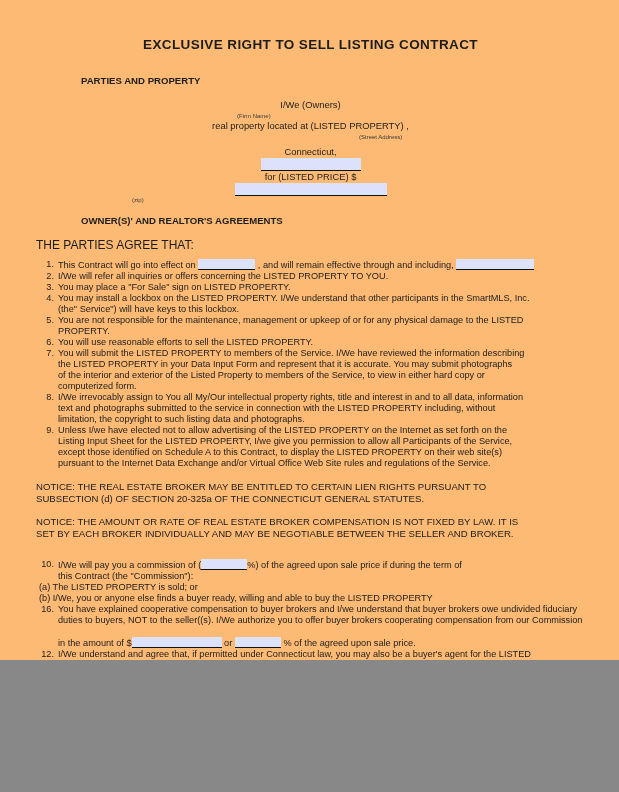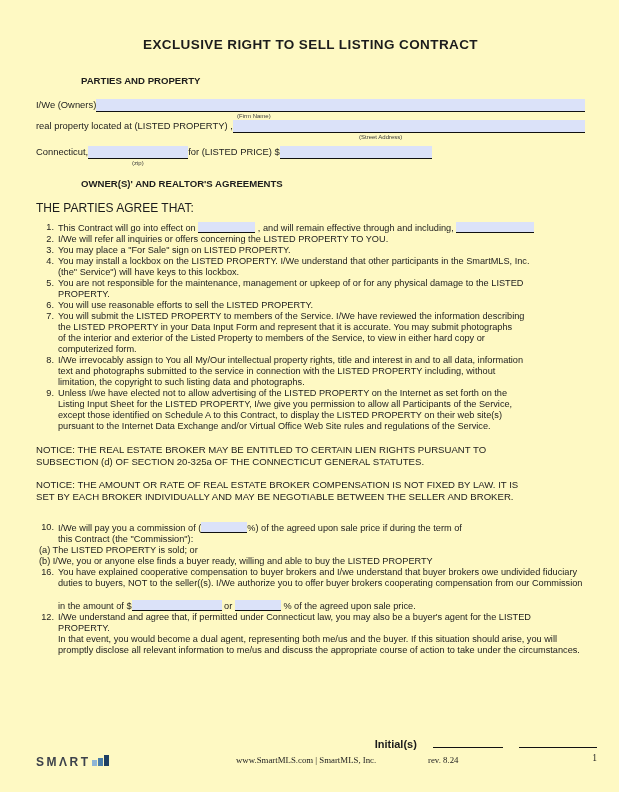--- a/index.html
+++ b/index.html
@@ -1,40 +1,41 @@
 <!DOCTYPE html>
 <html style="--field-fill: #dbe2f9; --logo-gray: #3d424b; --bar-light: #8fb6d6; --bar-mid: #4a7da9; --bar-dark: #1e3f63;"><head>
 <meta charset="utf-8">
 <style>
   * { margin:0; padding:0; box-sizing:border-box; }
   html,body { background:#888; }
   .page {
     position:relative;
-    width:619px; height:792px;
+    width:619px; height:660px;
     margin:0 auto;
-    background:#fef9c3;
+    background:#fdba74;
     font-family:"Liberation Sans", sans-serif;
     color:#1c1c1c;
     overflow:hidden;
   }
   .content { padding:0 34px 0 36px; }
   .doc-title {
     margin-top:37px;
     text-align:center;
     font-size:13.5px;
     font-weight:bold;
     letter-spacing:.4px;
   }
   .sec-heading { font-size:9.6px; font-weight:bold;padding-left:45px; }
   .parties-heading { margin-top:23px; }
   .form-row {
     display:flex;
-    align-items:flex-start;
+    align-items:center;
     font-size:9.4px;
     line-height:11px;
+    flex-direction:column;
   }
   .form-row .lbl { white-space:nowrap; padding-bottom:1px; }
   .field {
     display:inline-block;
     height:13px;
     background:var(--field-fill, #dbe2f9);
     border-bottom:1px solid #111;
   }
   .grow { flex:1; }
   .caption { font-size:6px; color:#3a3a3a; line-height:8px; }

